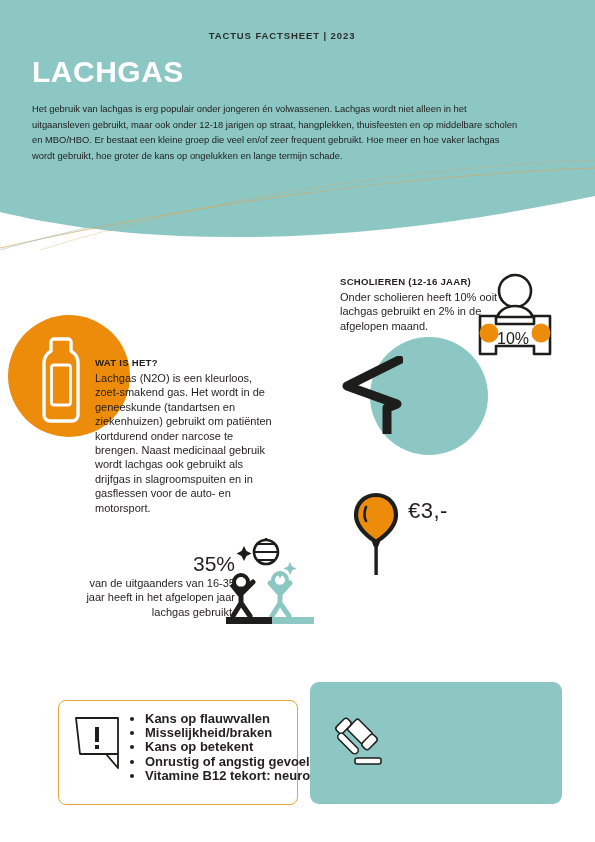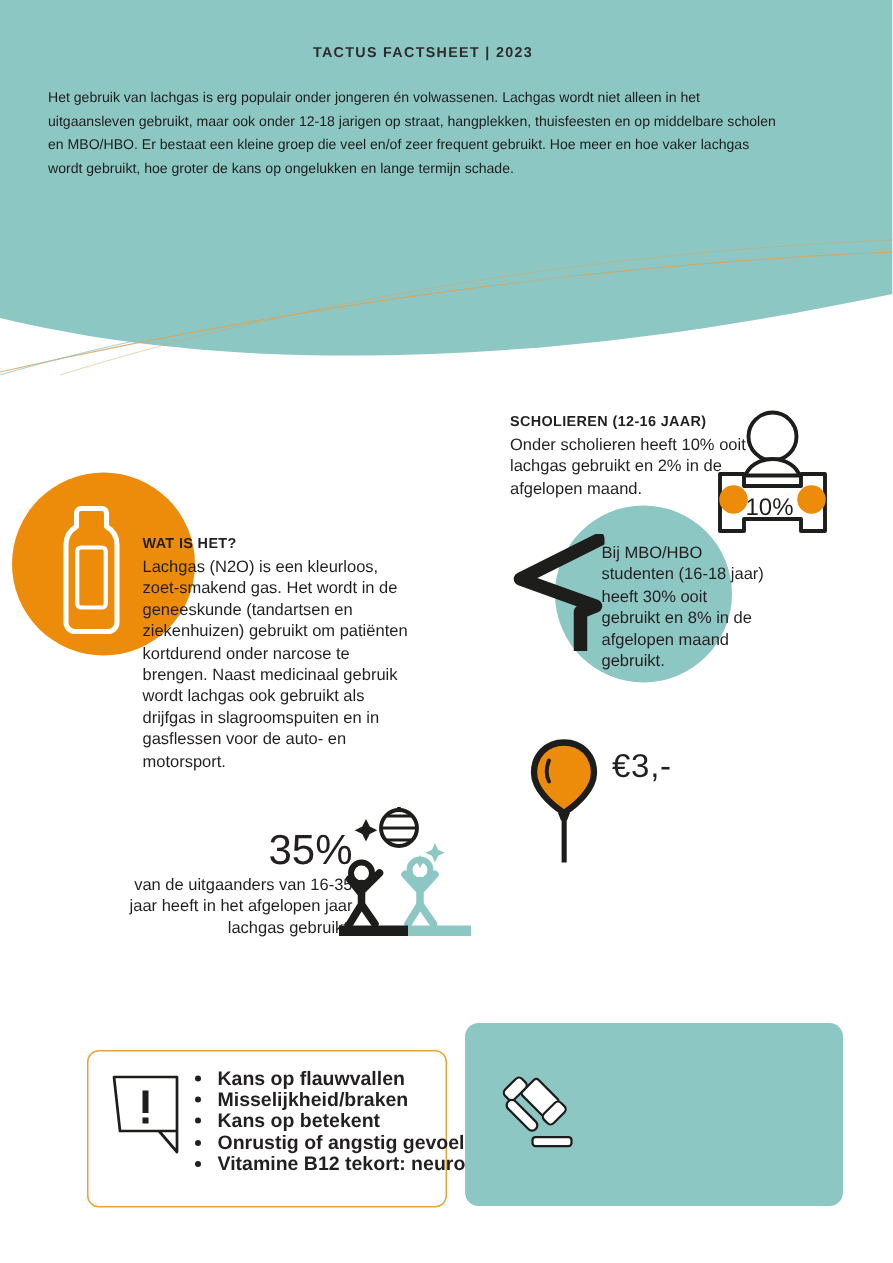--- a/index.html
+++ b/index.html
@@ -58,21 +58,21 @@
   .arrow-icon { position: absolute; left: 341px; top: 356px; width: 62px; height: 78px; }
   .mbo-block { position: absolute; left: 401px; top: 362px; width: 110px; }
 
   
   .balloon-icon { position: absolute; left: 352px; top: 492px; width: 48px; height: 85px; }
   .price-block { position: absolute; left: 408px; top: 500px; width: 165px; }
   .price-big { font-size: 22px; margin: 0 0 3px 0; line-height: 1; letter-spacing: .5px; }
 
   
   .pct-block { position: absolute; left: 70px; top: 553px; width: 165px; text-align: right; }
-  .pct-big { font-size: 28px; margin: 0 0 2px 0; line-height: 1; }
+  .pct-big { font-size: 21px; margin: 0 0 2px 0; line-height: 1; }
   .party-icon { position: absolute; left: 218px; top: 534px; width: 100px; height: 92px; }
 
   
   .warn-box {
     position: absolute; left: 58px; top: 700px; width: 240px; height: 105px;
     border: 1px solid #E8A33D; border-radius: 8px; box-sizing: border-box;
   }
   .warn-icon { position: absolute; left: 72px; top: 714px; width: 50px; height: 58px; }
   .warn-list { position: absolute; left: 132px; top: 712px; margin: 0; padding: 0 0 0 13px; }
   .warn-list li { font-size: 13px; line-height: 14.2px; font-weight: bold; }
@@ -93,20 +93,21 @@
 
   <svg class="header-wave" viewBox="0 0 595 250" preserveAspectRatio="none">
     <path d="M0,0 H595 V196 C470,222 330,242 180,236 C110,233 50,224 0,212 Z" fill="#8CC7C3"></path>
     <path d="M0,248 C160,212 360,178 595,168" fill="none" stroke="#D9A45B" stroke-width="0.8" opacity="0.85"></path>
     <path d="M0,250 C130,212 330,180 595,172" fill="none" stroke="#8CC7C3" stroke-width="0.7" opacity="0.8"></path>
     <path d="M40,250 C200,200 400,168 595,160" fill="none" stroke="#D9A45B" stroke-width="0.6" opacity="0.55"></path>
   </svg>
 
   <div class="header-text">
     <p class="kicker">TACTUS FACTSHEET | 2023</p>
+    <h1 class="title">LACHGAS</h1>
     <p class="intro">Het gebruik van lachgas is erg populair onder jongeren én volwassenen. Lachgas wordt niet alleen in het uitgaansleven gebruikt, maar ook onder 12-18 jarigen op straat, hangplekken, thuisfeesten en op middelbare scholen en MBO/HBO. Er bestaat een kleine groep die veel en/of zeer frequent gebruikt. Hoe meer en hoe vaker lachgas wordt gebruikt, hoe groter de kans op ongelukken en lange termijn schade.</p>
   </div>
 
   <div class="orange-circle"></div>
   <svg class="bottle-icon" viewBox="0 0 44 88">
     <path d="M15,4 h14 a3,3 0 0 1 3,3 v9 c5,3 7,7 7,12 v52 a6,6 0 0 1 -6,6 h-22 a6,6 0 0 1 -6,-6 v-52 c0,-5 2,-9 7,-12 v-9 a3,3 0 0 1 3,-3 z" fill="none" stroke="#ffffff" stroke-width="3.4" stroke-linejoin="round"></path>
     <rect x="12.5" y="30" width="19" height="40" rx="2.5" fill="none" stroke="#ffffff" stroke-width="2.8"></rect>
   </svg>
   <div class="wat-block">
     <p class="sec-head">WAT IS HET?</p>
@@ -124,23 +125,20 @@
     <path d="M10,44 h16 v8 h38 v-8 h16 v38 h-16 v-8 h-38 v8 h-16 z" fill="#fff" stroke="#1d1d1b" stroke-width="2.6" stroke-linejoin="round"></path>
     <circle cx="19" cy="61" r="9.5" fill="#ED8B0B"></circle>
     <circle cx="71" cy="61" r="9.5" fill="#ED8B0B"></circle>
   </svg>
   <span class="pct-10">10%</span>
 
   <div class="teal-circle"></div>
   <svg class="arrow-icon" viewBox="0 0 62 78">
     <path d="M58,4 L6,30 L56,48 L46,52 L46,74" fill="none" stroke="#1d1d1b" stroke-width="9" stroke-linejoin="round" stroke-linecap="square"></path>
   </svg>
-  <div class="mbo-block">
-    <p class="body-s">Bij MBO/HBO studenten (16-18 jaar) heeft 30% ooit gebruikt en 8% in de afgelopen maand gebruikt.</p>
-  </div>
 
   <svg class="balloon-icon" viewBox="0 0 48 85">
     <path d="M24,3 C36,3 44,12 44,23 C44,34 33,44 24,50 C15,44 4,34 4,23 C4,12 12,3 24,3 z" fill="#ED8B0B" stroke="#1d1d1b" stroke-width="4.2" stroke-linejoin="round"></path>
     <path d="M14,15 C12,20 12,25 14,29" fill="none" stroke="#1d1d1b" stroke-width="2.6" stroke-linecap="round"></path>
     <path d="M20,50 h8 l-2,5 h-4 z" fill="#1d1d1b"></path>
     <rect x="22.4" y="54" width="3.4" height="29" fill="#1d1d1b"></rect>
   </svg>
   <div class="price-block">
     <p class="price-big">€3,-</p>
   </div>

